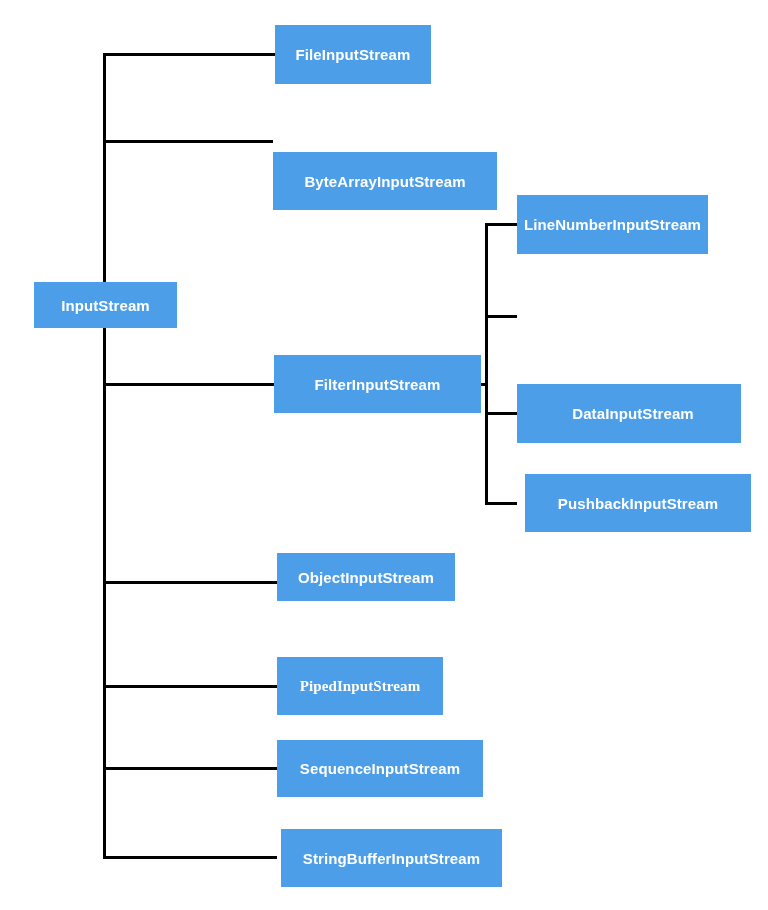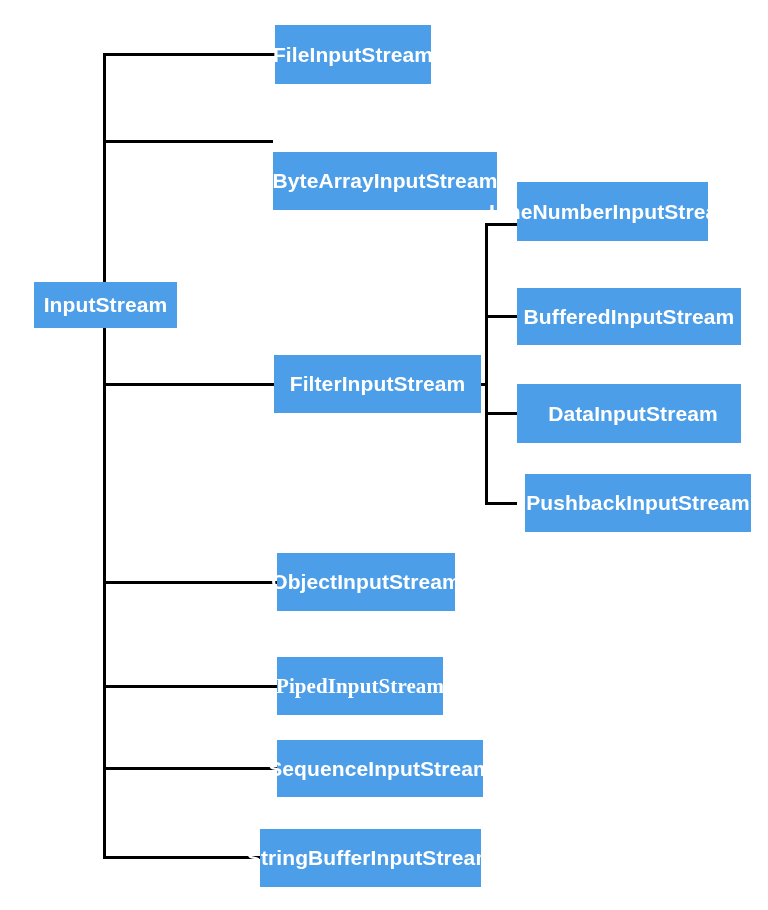--- a/index.html
+++ b/index.html
@@ -16,47 +16,47 @@
     height: 910px;
     background: var(--bg);
     font-family: "Liberation Sans", sans-serif;
     overflow: hidden;
   }
   .node {
     position: absolute;
     background: var(--node-fill);
     color: var(--node-text);
     font-weight: 700;
-    font-size: 21px;
+    font-size: 15px;
     display: flex;
     align-items: center;
     justify-content: center;
     text-align: center;
     z-index: 2;
     letter-spacing: 0.1px;
   }
   .line {
     position: absolute;
     background: var(--connector);
     z-index: 1;
   }
 
   
   .n-inputstream            { left: 34px;  top: 282px; width: 143px; height: 46px; }
   .n-fileinputstream        { left: 275px; top: 25px;  width: 156px; height: 59px; }
   .n-bytearrayinputstream   { left: 273px; top: 112px; width: 224px; height: 58px; margin-top: 40px; }
   .n-filterinputstream      { left: 274px; top: 355px; width: 207px; height: 58px; }
-  .n-linenumberinputstream  { left: 517px; top: 182px; width: 191px; height: 59px; }
+  .n-linenumberinputstream  { left: 517px; top: 195px; width: 191px; height: 59px; }
   .n-bufferedinputstream    { left: 517px; top: 288px; width: 224px; height: 57px; }
   .n-datainputstream        { left: 517px; top: 384px; width: 224px; height: 59px; padding-left: 8px; }
   .n-pushbackinputstream    { left: 517px; top: 474px; width: 226px; height: 58px; margin-left: 8px; }
-  .n-objectinputstream      { left: 277px; top: 553px; width: 178px; height: 58px; }
+  .n-objectinputstream      { left: 277px; top: 553px; width: 178px; height: 48px; }
   .n-pipedinputstream       { left: 277px; top: 657px; width: 166px; height: 58px; font-family: Liberation Serif, serif; }
   .n-sequenceinputstream    { left: 277px; top: 740px; width: 206px; height: 57px; }
-  .n-stringbufferinputstream{ left: 260px; top: 829px; width: 221px; height: 58px; text-align: center; }
+  .n-stringbufferinputstream{ left: 281px; top: 829px; width: 221px; height: 58px; text-align: center; }
 
   
   .l-trunk          { left: 103px; top: 53px;  width: 3px;   height: 806px; }
   .l-b-file         { left: 103px; top: 53px;  width: 172px; height: 3px; }
   .l-b-byte         { left: 103px; top: 140px; width: 170px; height: 3px; }
   .l-b-filter       { left: 103px; top: 383px; width: 171px; height: 3px; }
   .l-b-object       { left: 103px; top: 581px; width: 174px; height: 3px; }
   .l-b-piped        { left: 103px; top: 685px; width: 174px; height: 3px; }
   .l-b-sequence     { left: 103px; top: 767px; width: 174px; height: 3px; }
   .l-b-stringbuffer { left: 103px; top: 856px; width: 174px; height: 3px; }
@@ -85,21 +85,20 @@
   <div class="line l-sb-linenumber"></div>
   <div class="line l-sb-buffered"></div>
   <div class="line l-sb-data"></div>
   <div class="line l-sb-pushback"></div>
 
   <div class="node n-inputstream">InputStream</div>
   <div class="node n-fileinputstream">FileInputStream</div>
   <div class="node n-bytearrayinputstream">ByteArrayInputStream</div>
   <div class="node n-filterinputstream">FilterInputStream</div>
   <div class="node n-linenumberinputstream">LineNumberInputStream</div>
-  <div class="node n-bufferedinputstream">BufferedInputStream</div>
   <div class="node n-datainputstream">DataInputStream</div>
   <div class="node n-pushbackinputstream">PushbackInputStream</div>
   <div class="node n-objectinputstream">ObjectInputStream</div>
   <div class="node n-pipedinputstream">PipedInputStream</div>
   <div class="node n-sequenceinputstream">SequenceInputStream</div>
   <div class="node n-stringbufferinputstream">StringBufferInputStream</div>
 
 </div>
 
 </body></html>

